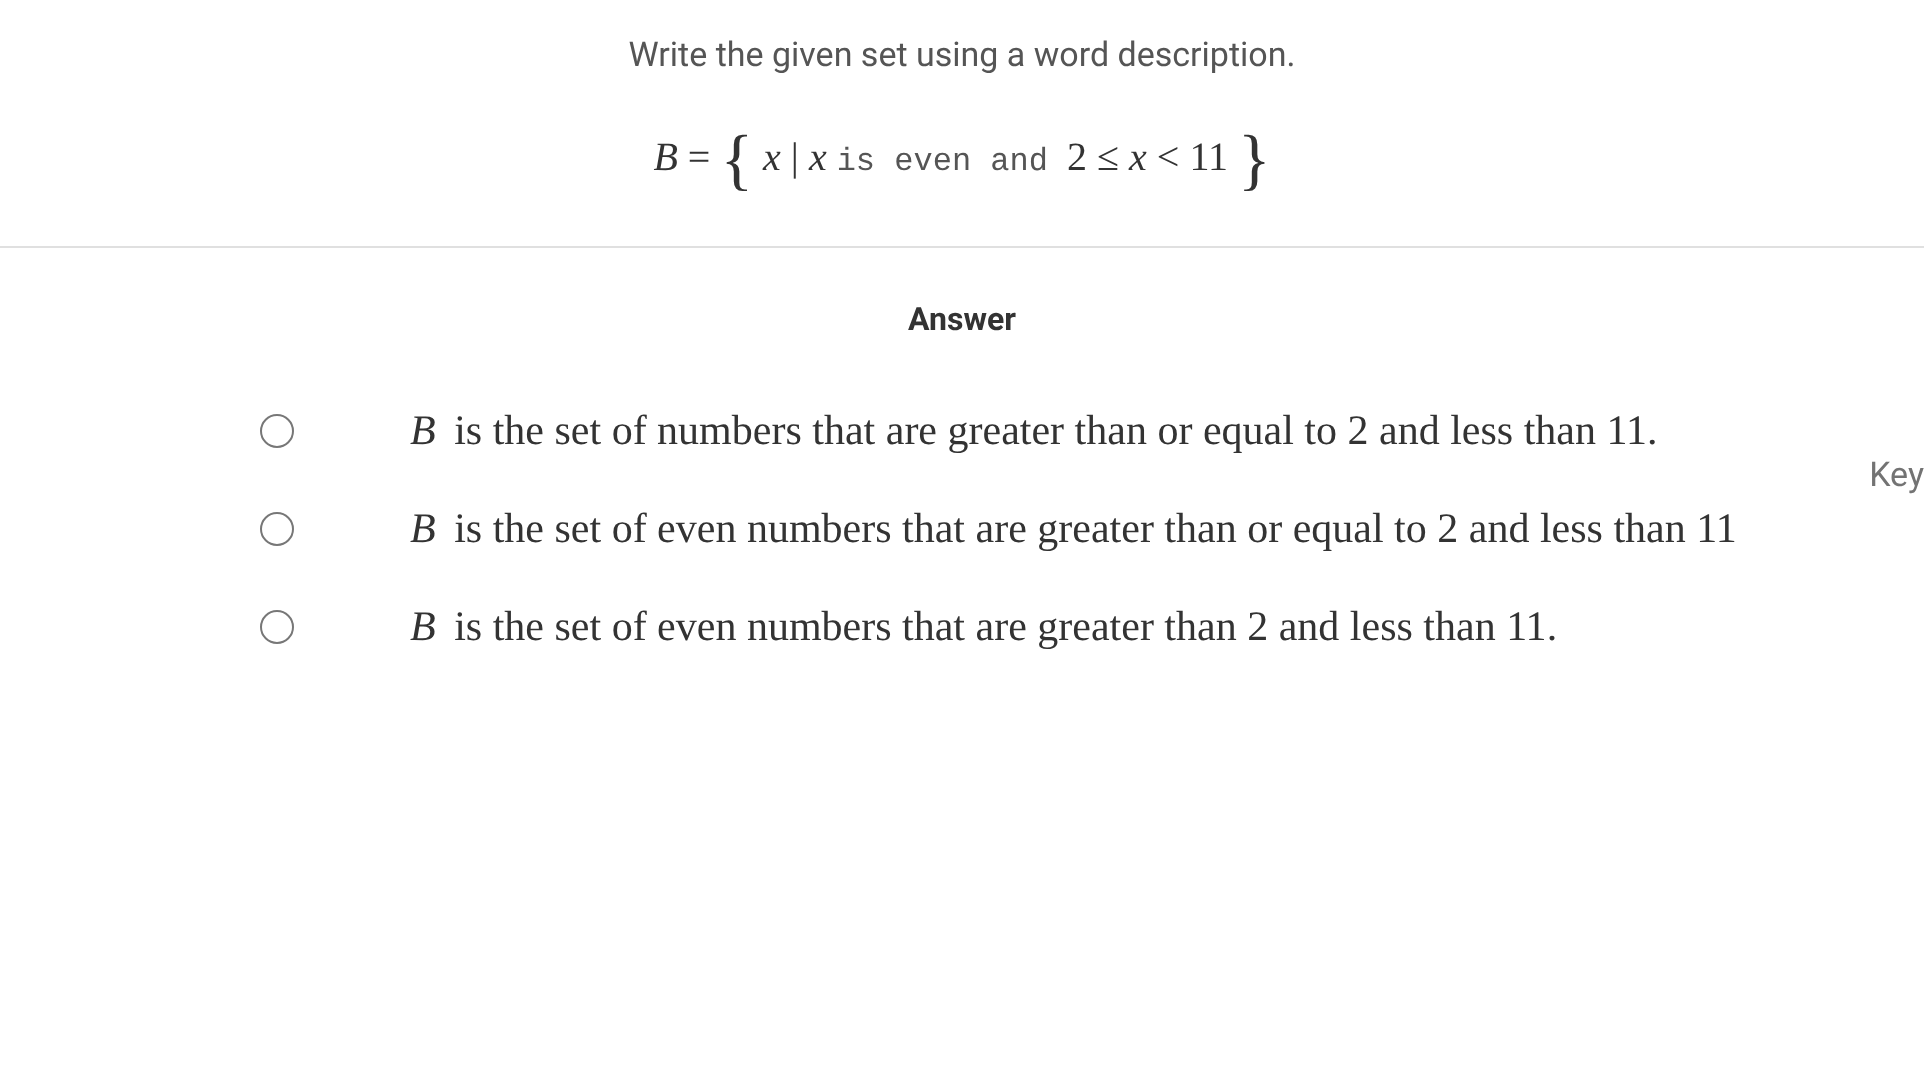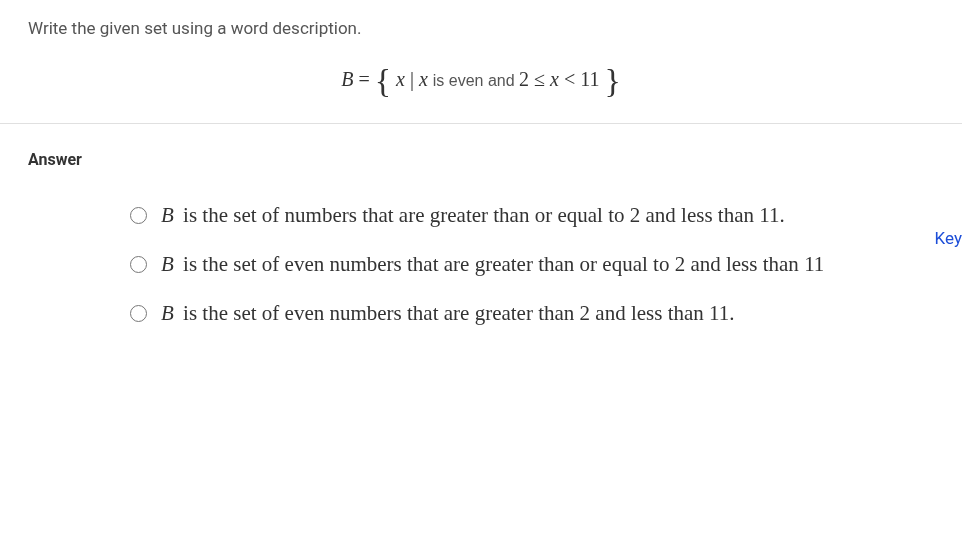--- a/index.html
+++ b/index.html
@@ -1,18 +1,19 @@
 <!DOCTYPE html>
 <html><head>
 <meta charset="utf-8">
 <style>
   * {
     margin: 0;
     padding: 0;
     box-sizing: border-box;
+    text-align: center;
   }
   body {
     font-family: -apple-system, BlinkMacSystemFont, "Segoe UI", Roboto, "Helvetica Neue", Arial, sans-serif;
     background: #fff;
     color: #333;
     width: 962px;
     height: 534px;
     overflow: hidden;
     position: relative;
   }
@@ -36,49 +37,50 @@
   .eq-italic {
     font-style: italic;
   }
   .eq-brace {
     font-size: 34px;
     position: relative;
     top: 6px;
     line-height: 0;
   }
   .eq-text {
-    font-family: Liberation Sans, sans-serif;
+    font-family: Liberation Mono, monospace;
     font-size: 16px;
     font-style: normal;
     color: #555;
   }
   .answer-header {
     padding: 26px 28px 10px 28px;
     font-size: 16px;
     font-weight: 700;
     color: #333;
   }
   .key-link {
     position: absolute;
     right: 0;
     top: 228px;
-    color: #1d4ed8;
+    color: #737373;
     font-size: 17px;
     padding-right: 0;
   }
   .options-area {
     padding: 24px 0 0 130px;
   }
   .option-row {
     display: flex;
     align-items: center;
     margin-bottom: 24px;
     font-family: "Times New Roman", Times, serif;
     font-size: 21px;
     color: #333;
+    gap: 44px;
   }
   .radio-circle {
     width: 17px;
     height: 17px;
     border: 1.5px solid #777;
     border-radius: 50%;
     margin-right: 14px;
     flex-shrink: 0;
     background: #fff;
   }

